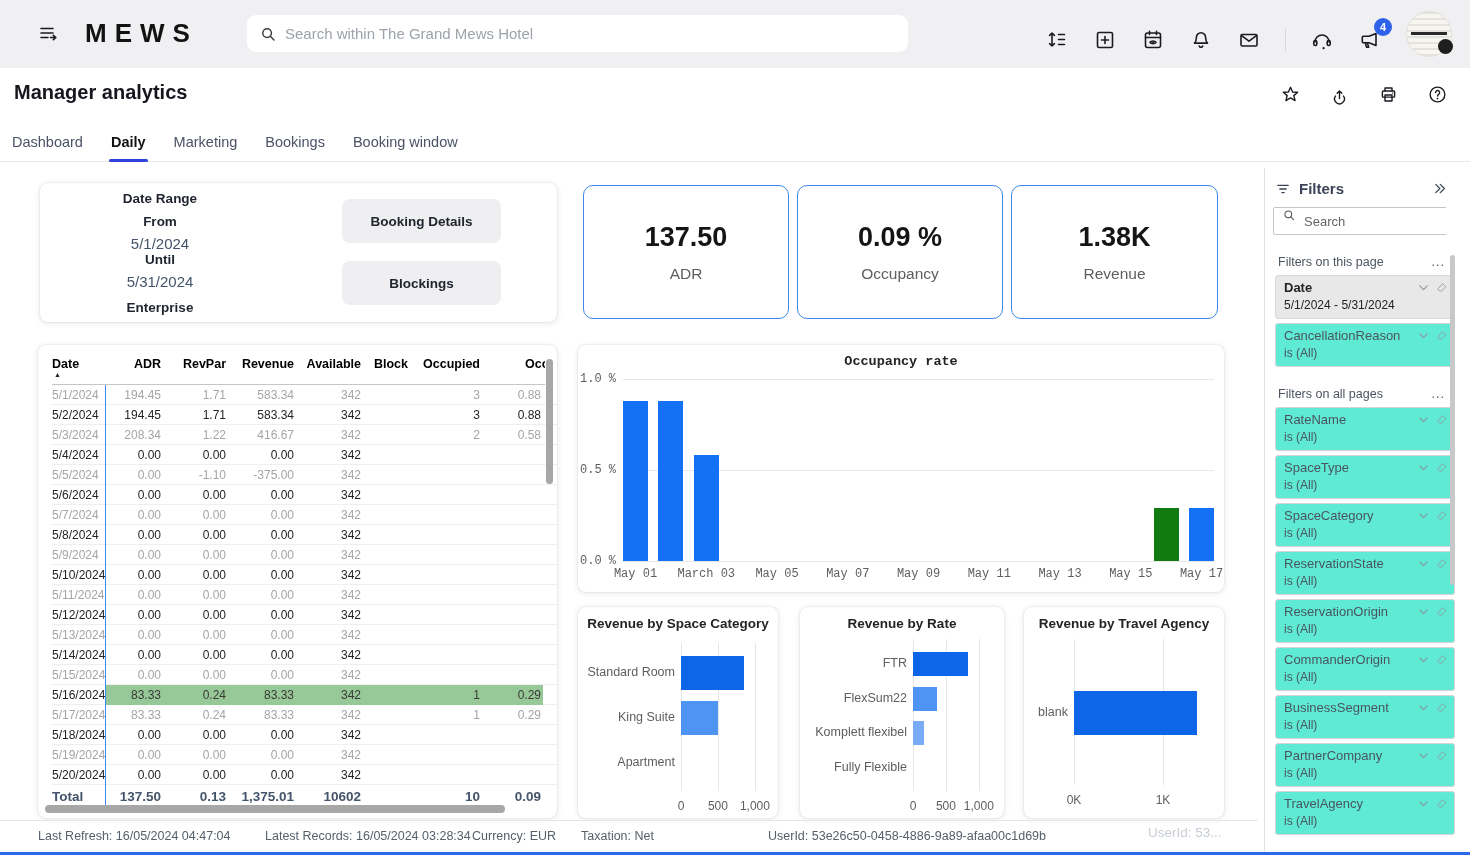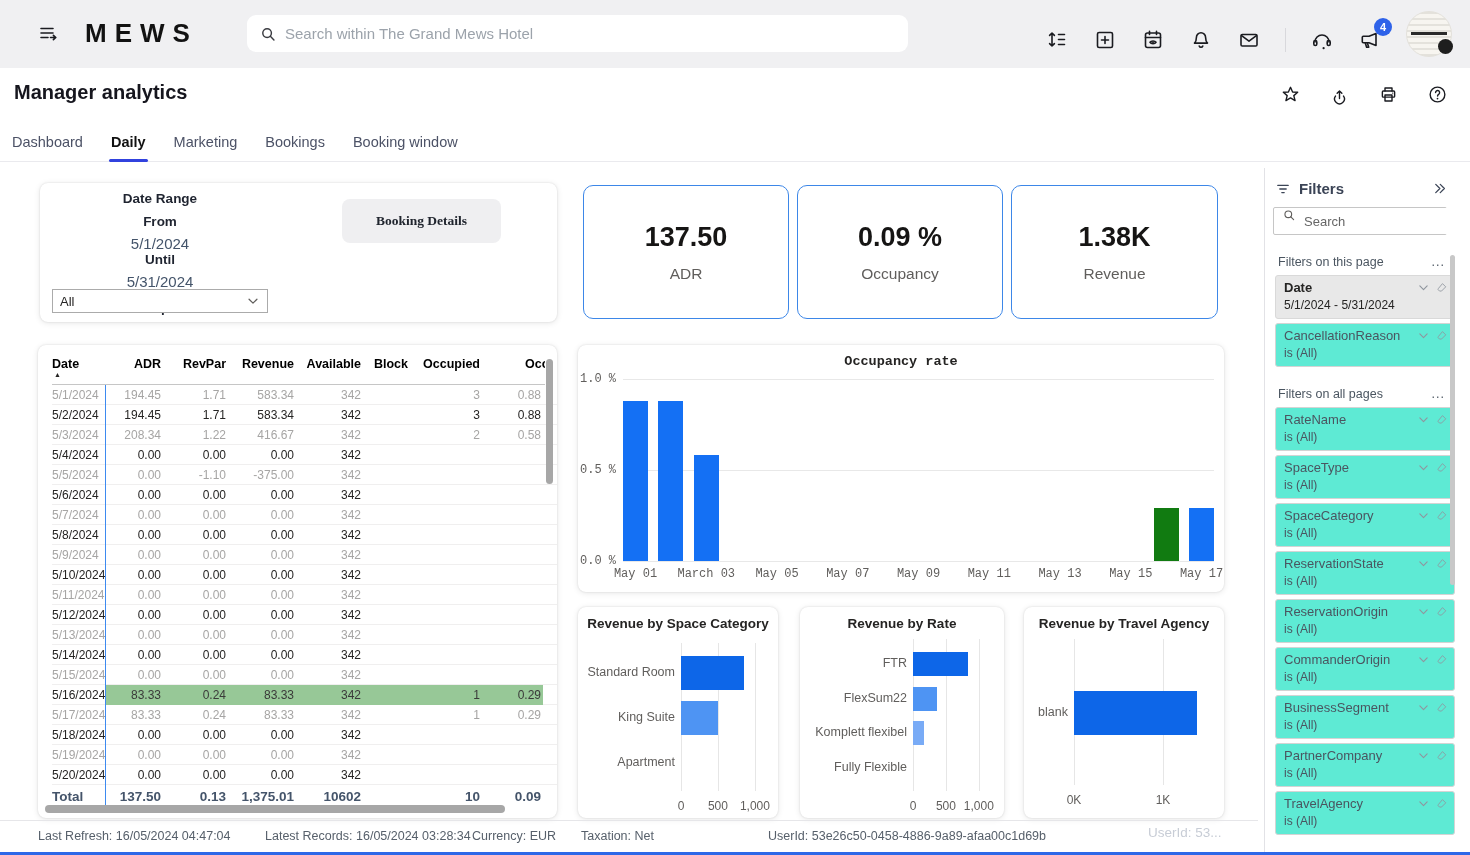--- a/index.html
+++ b/index.html
@@ -45,21 +45,21 @@
   .controls-card { left:40px; top:183px; width:517px; height:139px; }
   .ctl-left { position:absolute; left:12px; top:8px; width:216px; text-align:center; }
   .ctl-title { font-size:13.5px; font-weight:700; color:#1F2430; }
   .ctl-cols { display:flex; margin-top:8px;flex-direction:column; }
   .ctl-col { flex:1; }
   .ctl-lbl { font-size:13.5px; font-weight:700; color:#1F2430; }
   .ctl-val { font-size:15px; color:#44546A; margin-top:6px; }
   .ctl-enterprise { margin-top:10px; font-size:13.5px; font-weight:700; color:#1F2430; }
   .ctl-dropdown { position:absolute; left:12px; top:106px; width:216px; height:24px; border:1px solid #ABABAB; background:#fff; display:flex; align-items:center; padding:0 7px; font-size:13px; color:#252423; cursor:pointer; }
   .ctl-dropdown .chev { margin-left:auto; color:#605E5C; }
-  .ctl-btn { position:absolute; left:302px; width:159px; height:44px; border:none; border-radius:8px; background:#EFEFF1; font-family:Liberation Serif, serif; font-size:13.5px; font-weight:700; color:#20252E; cursor:pointer; }
+  .ctl-btn { position:absolute; left:302px; width:159px; height:44px; border:none; border-radius:8px; background:#EFEFF1; font-family:Liberation Sans, sans-serif; font-size:13.5px; font-weight:700; color:#20252E; cursor:pointer; }
 
   
   .kpi { border:1px solid #3D87E8; border-radius:10px; box-shadow:none; text-align:center; }
   .kpi-value { margin-top:36px; font-size:27px; font-weight:700; color:#161514; }
   .kpi-label { margin-top:12px; font-size:15.5px; color:#605E5C; }
 
   
   .table-card { left:38px; top:345px; width:519px; height:473px; overflow:hidden; }
   .tbl { position:absolute; left:14px; top:12px; width:505px; }
   .trow { display:grid; grid-template-columns:53px 58px 65px 68px 67px 47px 72px 61px; align-items:center; }
@@ -239,29 +239,22 @@
         <div class="ctl-lbl">From</div>
         <div class="ctl-val">5/1/2024</div>
       </div>
       <div class="ctl-col">
         <div class="ctl-lbl">Until</div>
         <div class="ctl-val">5/31/2024</div>
       </div>
     </div>
     <div class="ctl-enterprise">Enterprise</div>
   </div>
-  <div class="ctl-dropdown">
-    <span>All</span>
-    <span class="chev">
-      <svg width="14" height="14" viewBox="0 0 16 16" fill="none" stroke="currentColor" stroke-width="1.4" stroke-linecap="round" stroke-linejoin="round">
-          <path d="M3.5 6l4.5 4.5L12.5 6"></path>
-        </svg>
-    </span>
-  </div>
   <button class="ctl-btn" style="top:16px">Booking Details</button>
+  <button class="ctl-btn" style="top:78px">Blockings</button>
 </div>
 
 <div id="kpis">
     <div class="card kpi" style="left: 583px; top: 185px; width: 206px; height: 134px;">
       <div class="kpi-value">137.50</div>
       <div class="kpi-label">ADR</div>
     </div>
     <div class="card kpi" style="left: 797px; top: 185px; width: 206px; height: 134px;">
       <div class="kpi-value">0.09 %</div>
       <div class="kpi-label">Occupancy</div>

